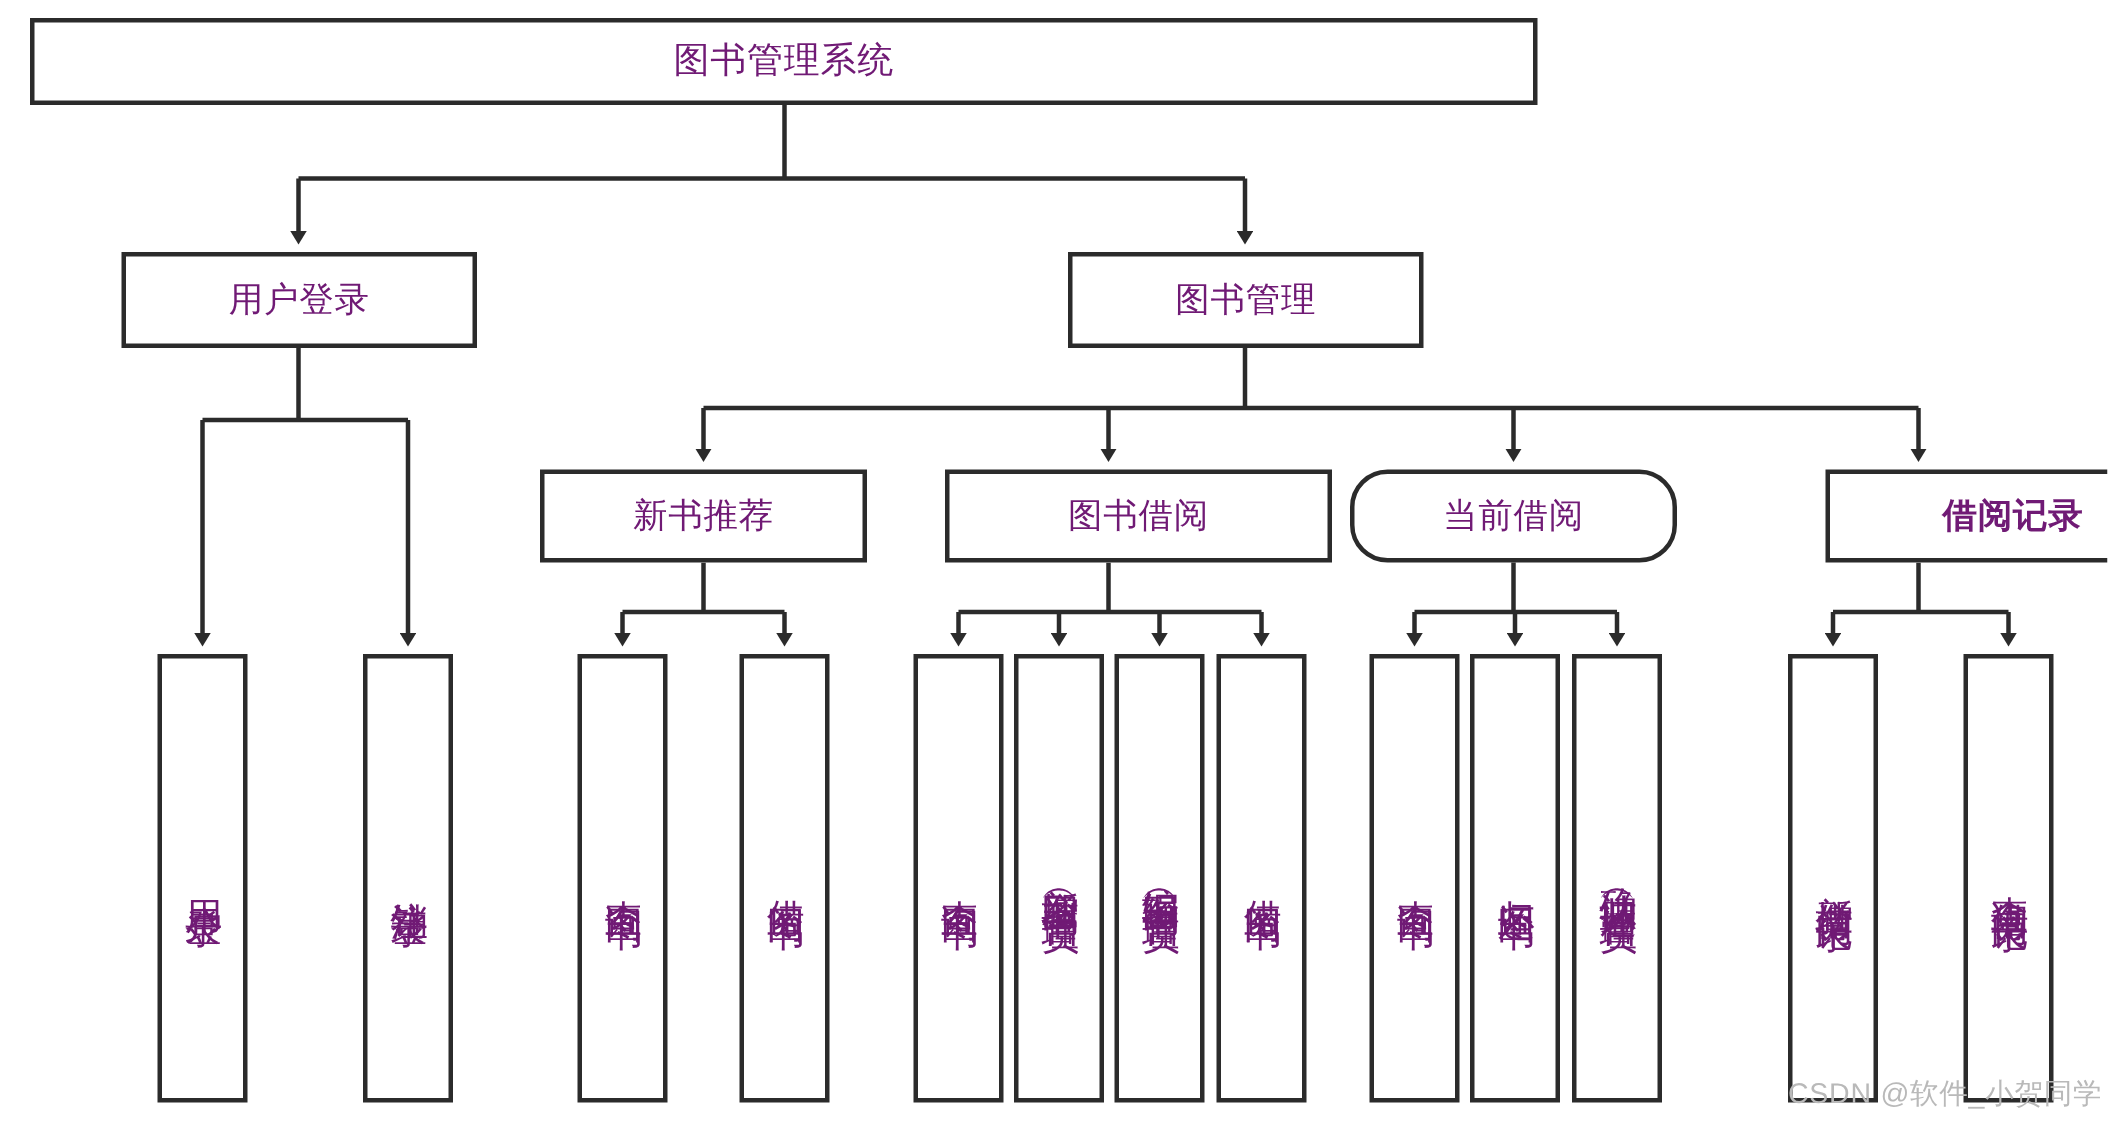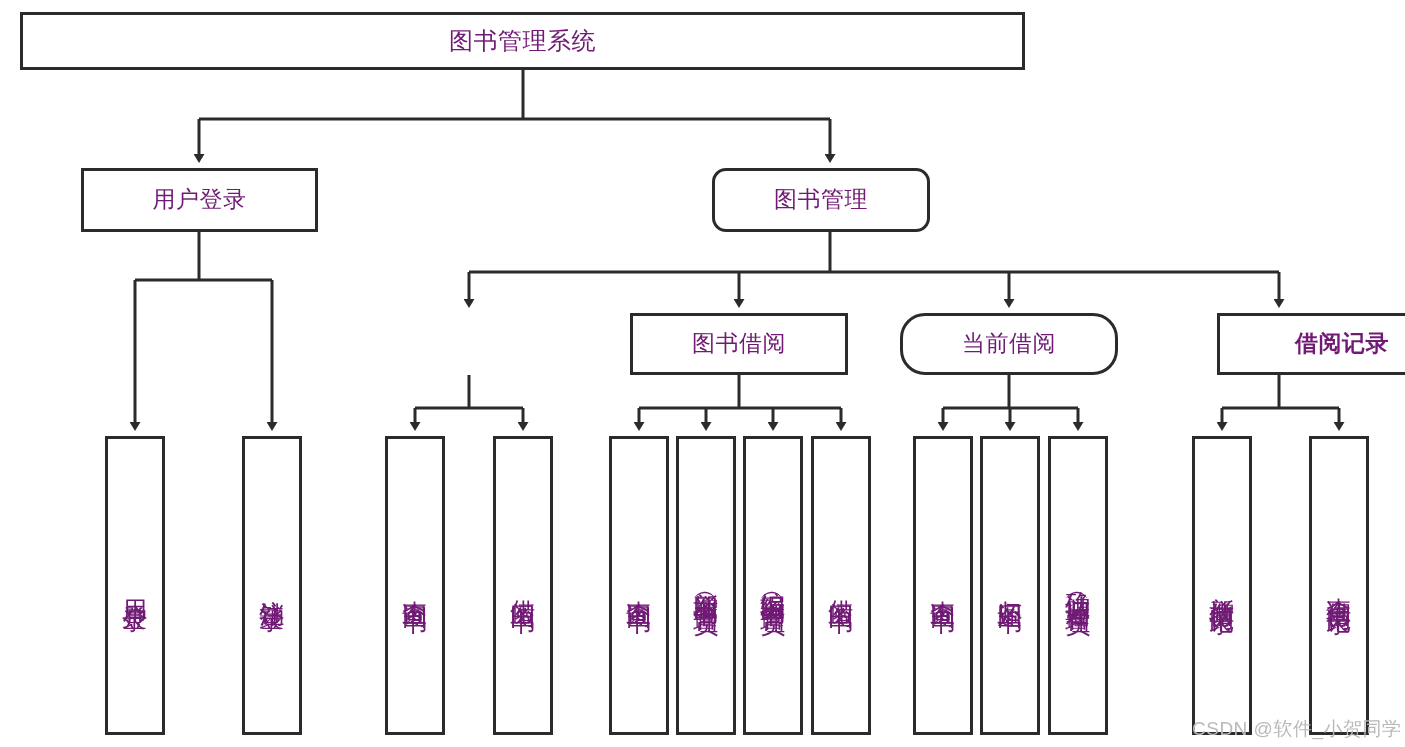--- a/index.html
+++ b/index.html
@@ -122,25 +122,28 @@
     </g>
   </svg>
 
   <div class="node horizontal root" style="left:20px; top:12px; width:1005px; height:58px;">
     <span class="label">图书管理系统</span>
   </div>
 
   <div class="node horizontal" style="left:81px; top:168px; width:237px; height:64px;">
     <span class="label">用户登录</span>
   </div>
-  <div class="node horizontal" style="left:712px; top:168px; width:218px; height:64px;border-radius:14px;">
+  <div class="node horizontal" style="left:712px; top:168px; width:237px; height:64px;">
     <span class="label">图书管理</span>
   </div>
 
-  <div class="node horizontal" style="left:630px; top:313px; width:218px; height:62px;">
+  <div class="node horizontal" style="left:360px; top:313px; width:218px; height:62px;">
+    <span class="label">新书推荐</span>
+  </div>
+  <div class="node horizontal" style="left:630px; top:313px; width:258px; height:62px;">
     <span class="label">图书借阅</span>
   </div>
   <div class="node horizontal" style="left:900px; top:313px; width:218px; height:62px;border-radius:25px;">
     <span class="label">当前借阅</span>
   </div>
   <div class="node horizontal" style="left:1217px; top:313px; width:250px; height:62px;font-weight:bold;">
     <span class="label">借阅记录</span>
   </div>
 
   <div class="node vertical" style="left:105px; top:436px; width:60px; height:299px;">

